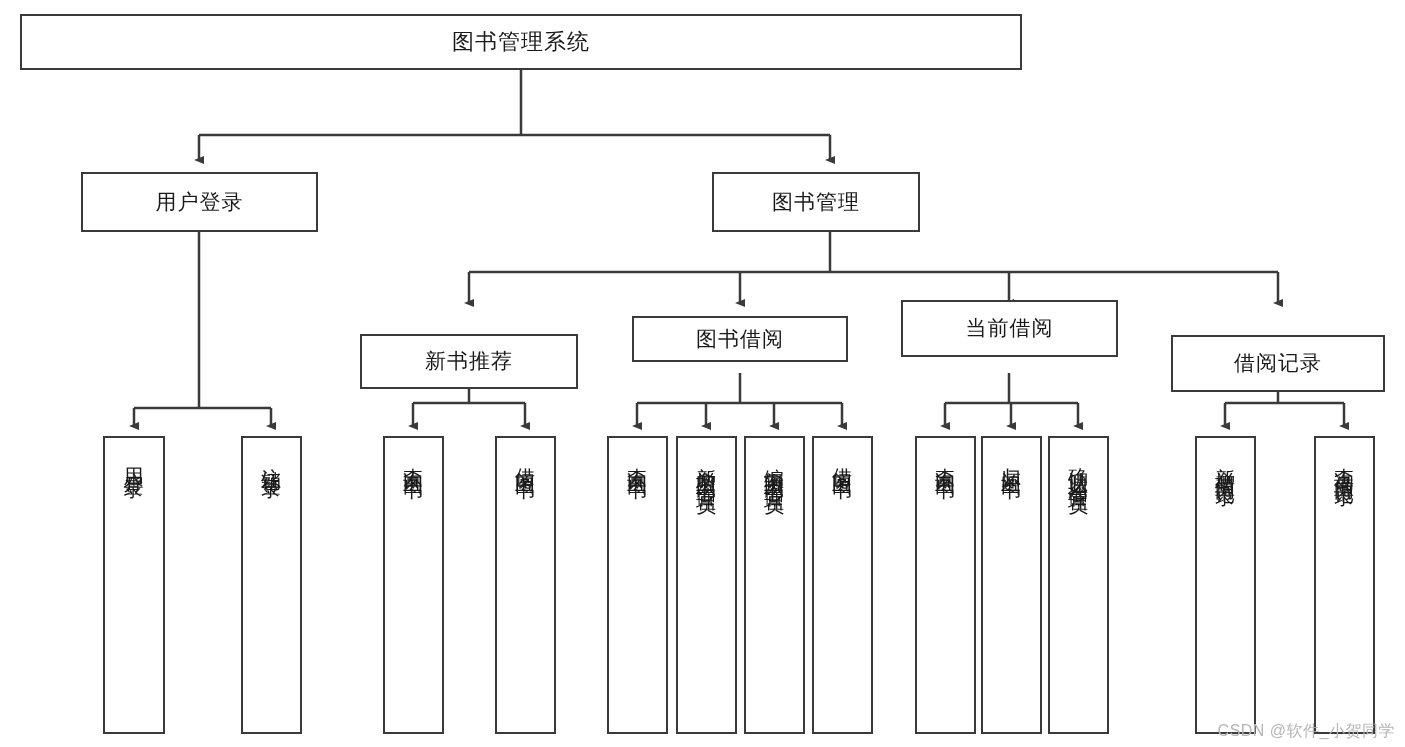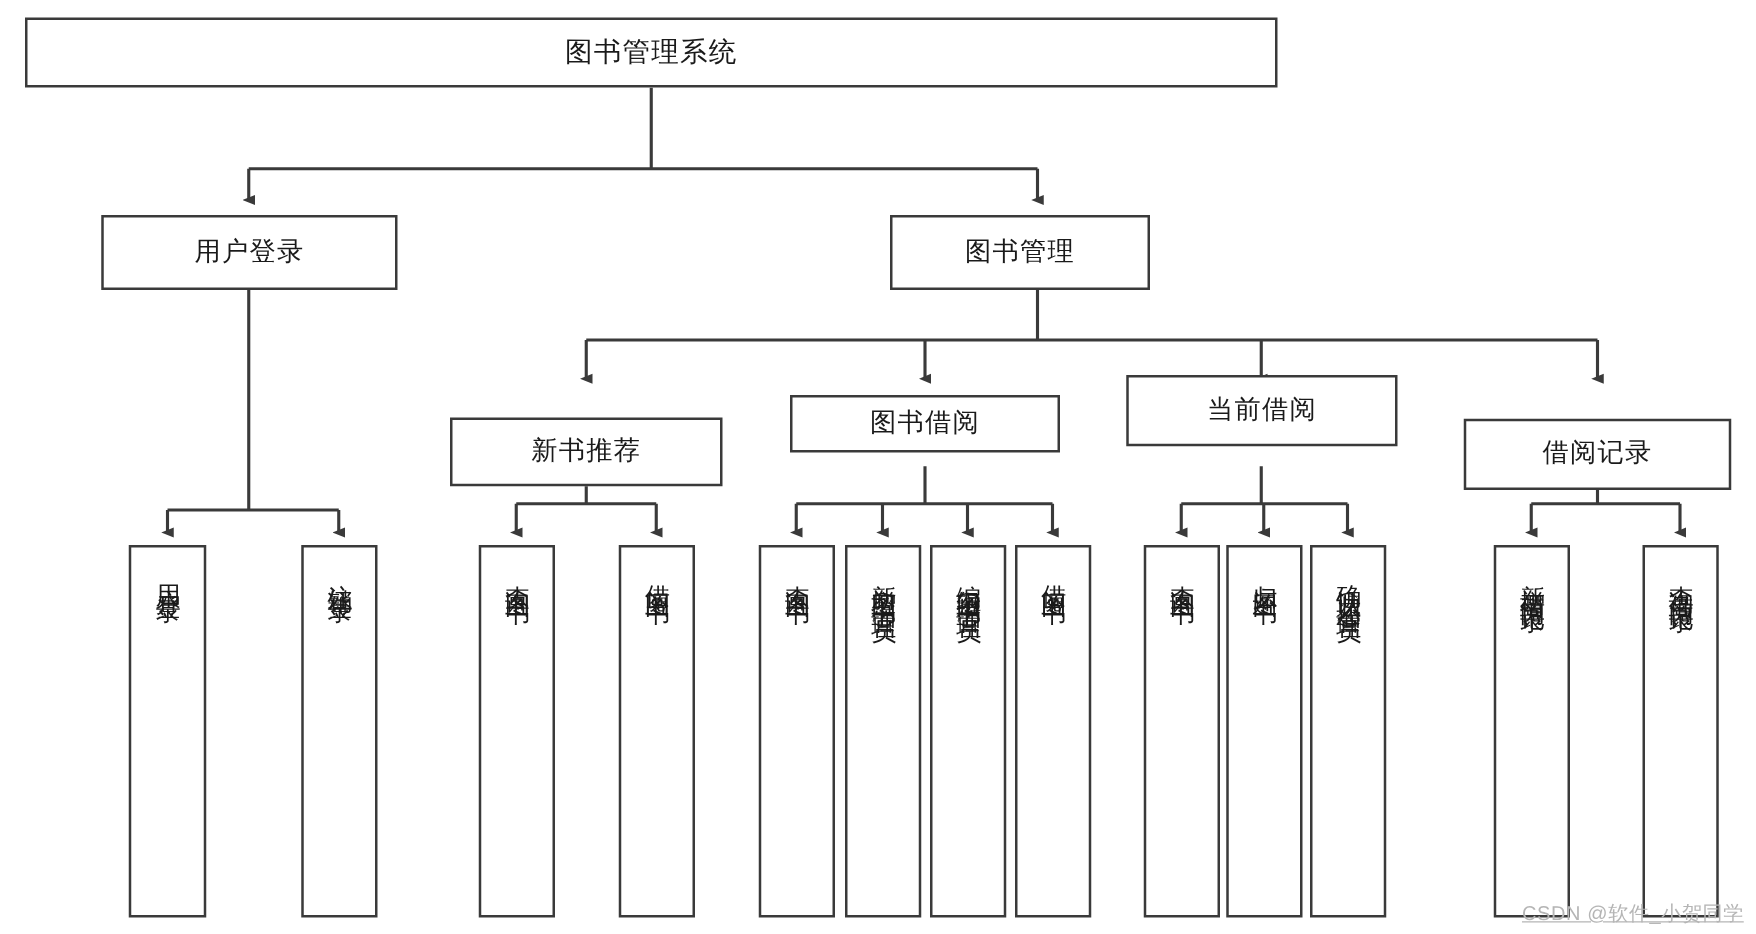--- a/index.html
+++ b/index.html
@@ -64,21 +64,20 @@
   }
   #watermark {
     position: absolute;
     right: 10px;
     bottom: 5px;
     font-size: 16px;
     color: #b5b5b5;
     letter-spacing: 0.5px;
     z-index: 5;
     white-space: nowrap;
-    text-decoration: underline;
   }
 </style>
 </head>
 <body>
 
 <div id="diagram-root">
 
   <svg id="edge-layer" viewBox="0 0 1405 747" xmlns="http://www.w3.org/2000/svg">
     <defs>
       <marker id="arrow" markerWidth="10" markerHeight="10" refX="5" refY="5" orient="auto" markerUnits="userSpaceOnUse">

